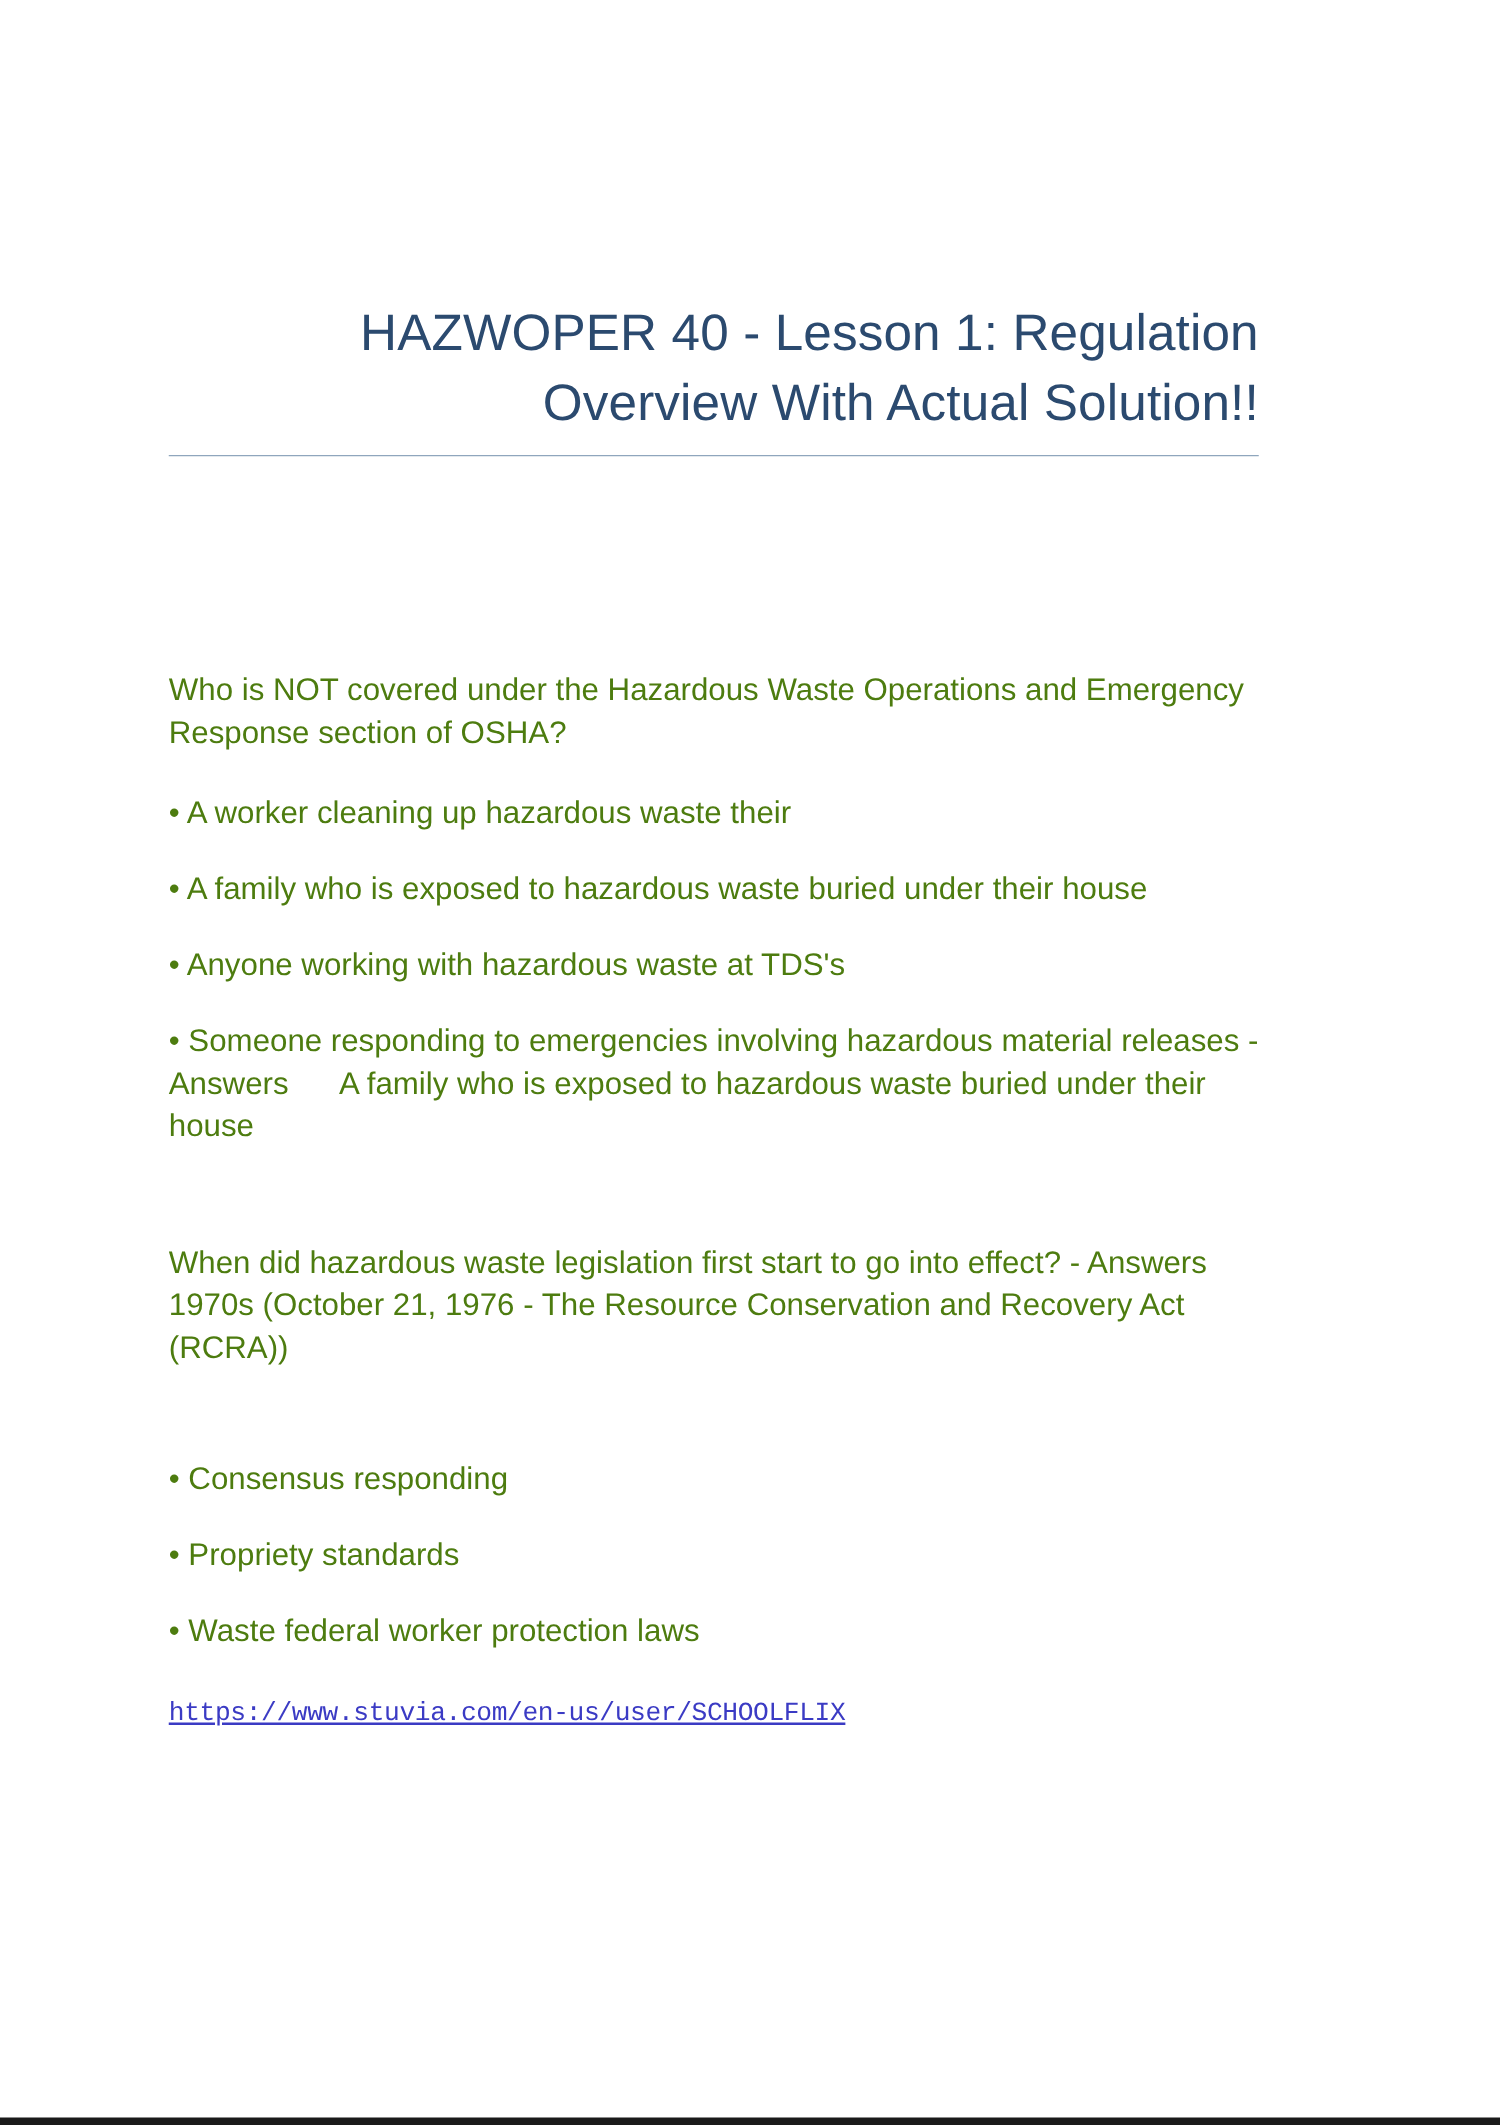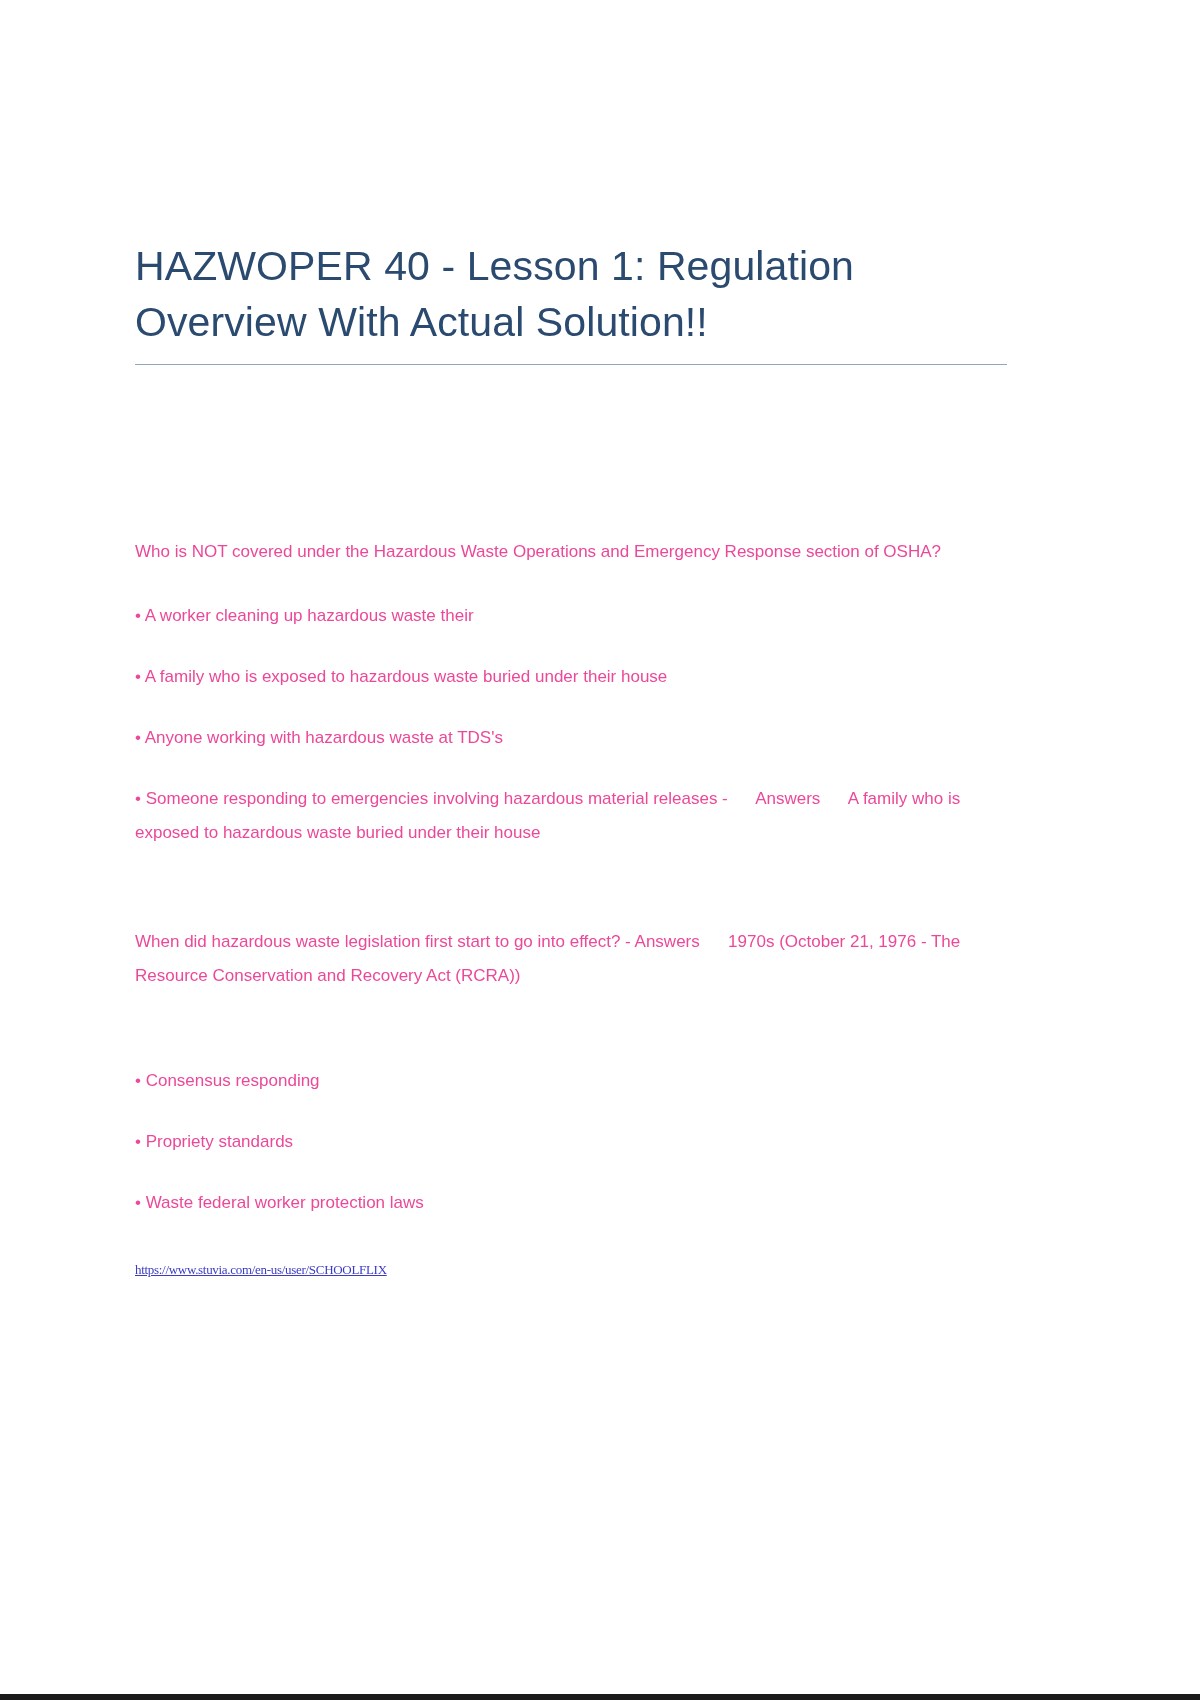--- a/index.html
+++ b/index.html
@@ -28,39 +28,39 @@
     width: 872px;
   }
 
   
   .doc-title {
     margin: 0;
     padding-top: 238px;
     font-size: 41px;
     line-height: 56px;
     font-weight: 400;
-    text-align: left;
+    text-align: right;
     color: #2b4a6f;
     letter-spacing: 0.1px;
   }
   .title-rule {
     margin-top: 14px;
     border: 0;
     border-top: 1.6px solid #8fa6bd;
     width: 100%;
   }
 
   
   .body-block {
     margin-top: 170px;
   }
   .para {
-    font-size: 17px;
+    font-size: 25px;
     line-height: 34px;
-    color: #ec4899;
+    color: #4d7c0f;
     margin: 0 0 29px 0;
     white-space: pre-wrap;
     word-wrap: break-word;
   }
   .para.question {
     margin-bottom: 30px;
   }
   .para.bullet {
     margin-bottom: 27px;
   }
@@ -69,22 +69,22 @@
   }
   .gap-md {
     height: 42px;
   }
 
   
   .footer-link-wrap {
     margin-top: 40px;
   }
   .footer-link {
-    font-family: Liberation Serif, serif;
-    font-size: 13px;
+    font-family: Liberation Mono, monospace;
+    font-size: 21px;
     line-height: 20px;
     color: #3b3bc4;
     text-decoration: underline;
     letter-spacing: -0.3px;
     display: inline-block;
   }
 
   
   .page-bottom-rule {
     position: absolute;

